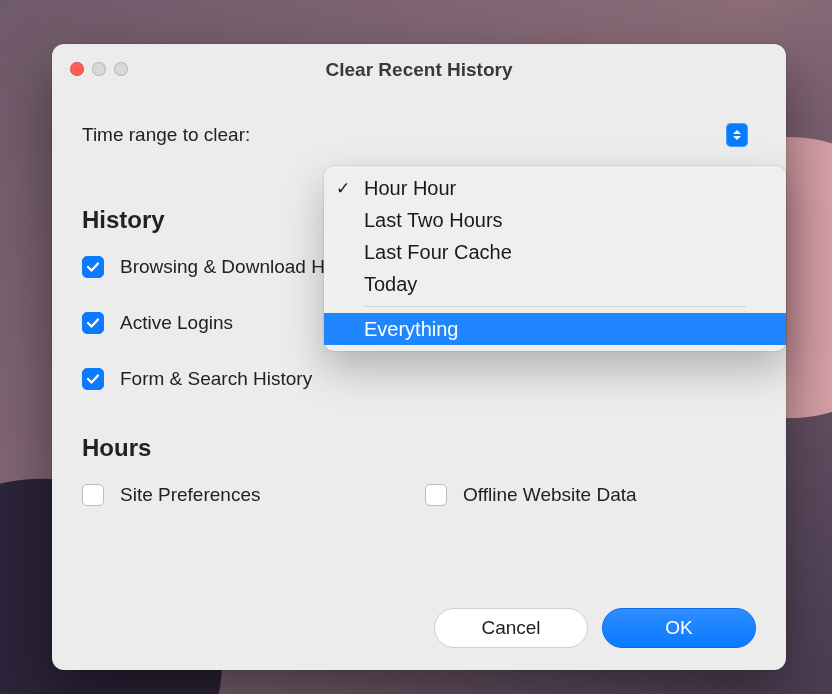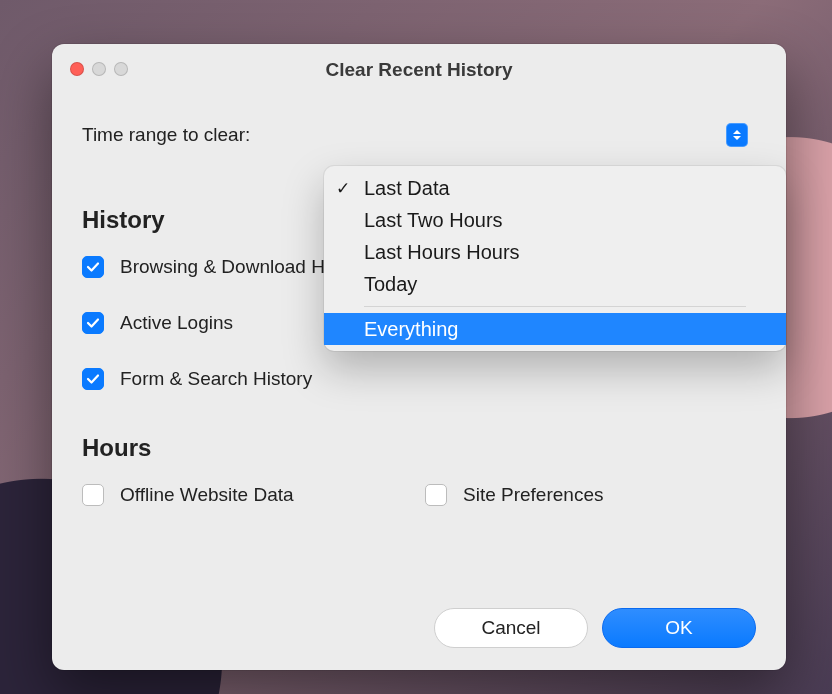--- a/index.html
+++ b/index.html
@@ -254,46 +254,46 @@
         <span>Form &amp; Search History</span>
       </div>
     </div>
 
     <div class="section-heading data">Hours</div>
     <div class="options" style="margin-top:22px;">
       <div class="opt">
         <div class="cb">
           
         </div>
-        <span>Offline Website Data</span>
+        <span>Site Preferences</span>
       </div>
       <div class="opt">
         <div class="cb">
           
         </div>
-        <span>Site Preferences</span>
+        <span>Offline Website Data</span>
       </div>
     </div>
   </div>
 
   <div class="buttons">
     <div class="btn secondary">Cancel</div>
     <div class="btn primary">OK</div>
   </div>
 
   <div class="menu">
     <div class="menu-item">
       <span class="menu-check">✓</span>
-      <span>Last Data</span>
+      <span>Hour Hour</span>
     </div>
     <div class="menu-item">
       <span>Last Two Hours</span>
     </div>
     <div class="menu-item">
-      <span>Last Hours Hours</span>
+      <span>Last Four Cache</span>
     </div>
     <div class="menu-item">
       <span>Today</span>
     </div>
     <div class="menu-sep"></div>
     <div class="menu-item highlight">
       <span>Everything</span>
     </div>
   </div>
 

